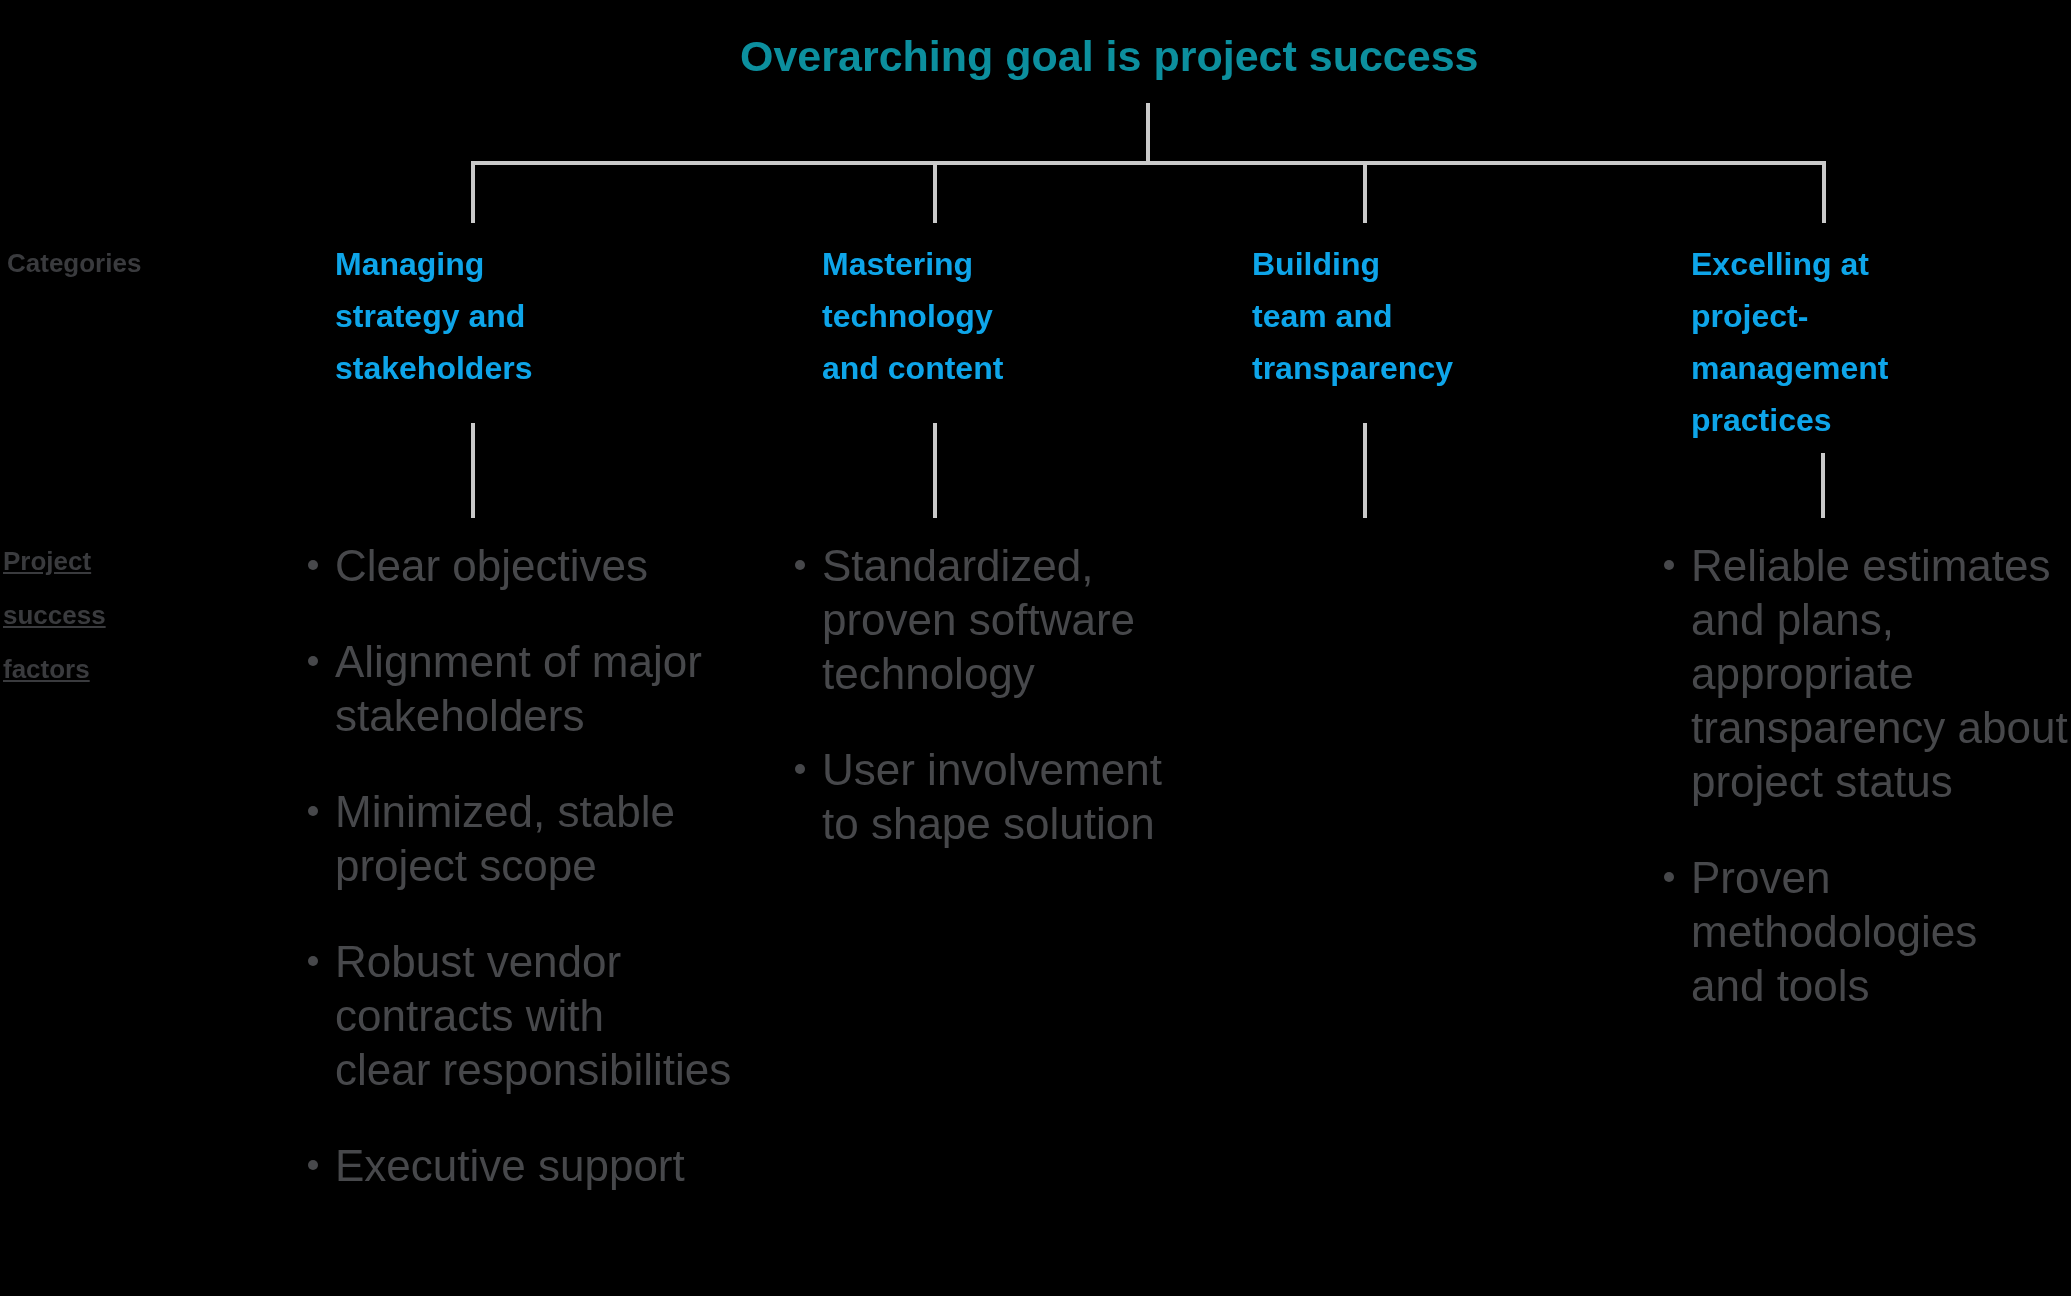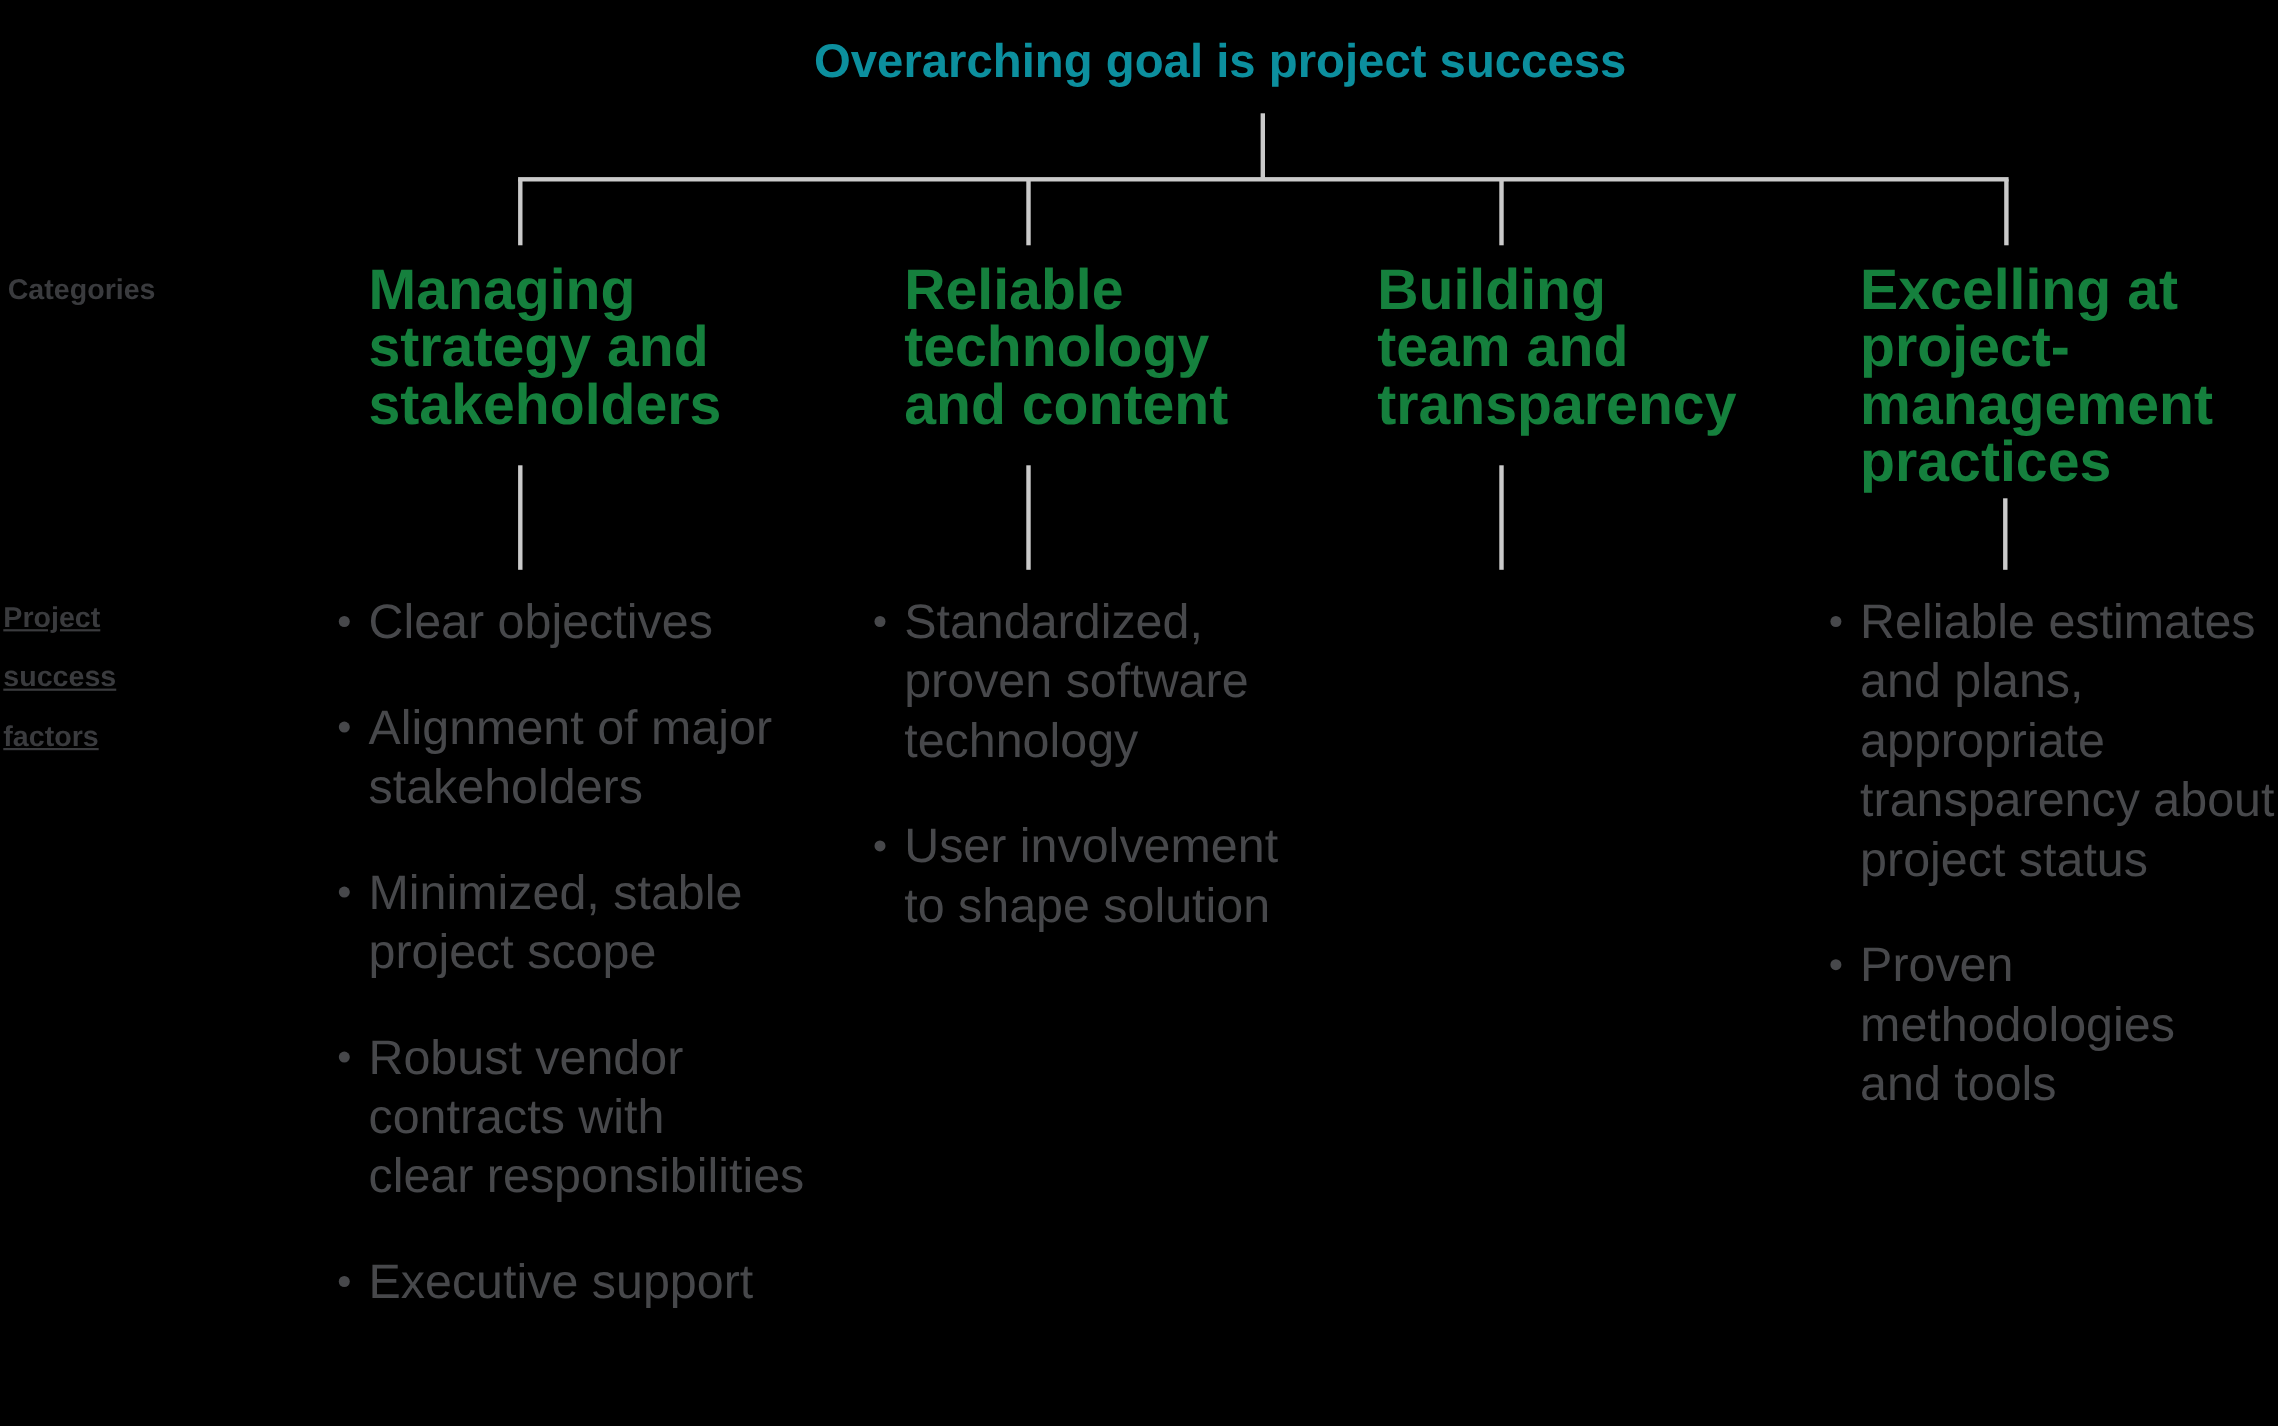--- a/index.html
+++ b/index.html
@@ -24,23 +24,23 @@
   .row-label{
     position:absolute;
     font-size:26px; line-height:54px;
     font-weight:bold;
     color:#3A3B3E;
     white-space:pre-line;
   }
   .cat-heading{
     position:absolute;
     top:202px;
-    font-size:52px; line-height:52px;
+    font-size:32px; line-height:52px;
     font-weight:bold;
-    color:#15803d;
+    color:#0ea5e9;
     white-space:pre-line;
   }
   .factors{
     position:absolute;
     top:503px;
     width:420px;
   }
   .item{
     position:relative;
     margin:0 0 42px 0;
@@ -75,21 +75,21 @@
   <div class="line" style="left:1821px; top:417px; width:4px;    height:65px;"></div>
 
   <div class="row-label" style="left:7px; top:200px;">Categories</div>
   <div class="row-label" style="left:3px; top:498px;text-decoration:underline;">Project
 success
 factors</div>
 
   <div class="cat-heading" style="left:335px;">Managing
 strategy and
 stakeholders</div>
-  <div class="cat-heading" style="left:822px;">Reliable
+  <div class="cat-heading" style="left:822px;">Mastering
 technology
 and content</div>
   <div class="cat-heading" style="left:1252px;">Building
 team and
 transparency</div>
   <div class="cat-heading" style="left:1691px;">Excelling at
 project-
 management
 practices</div>
 

